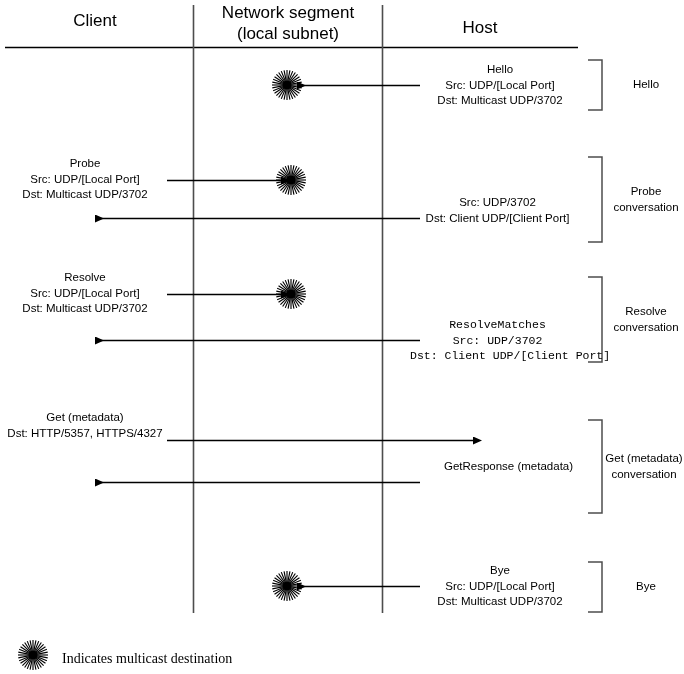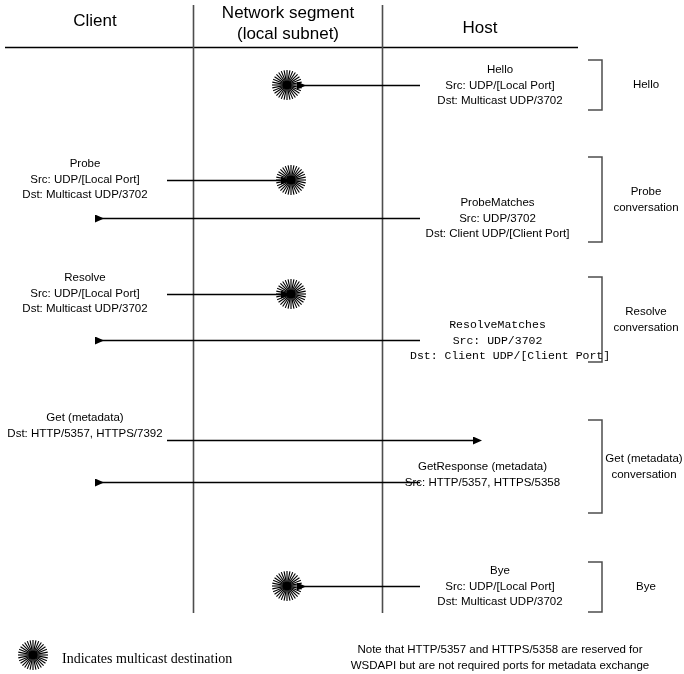--- a/index.html
+++ b/index.html
@@ -148,45 +148,43 @@
     <div>Dst: Multicast UDP/3702</div>
   </div>
 
   <div class="lbl msg" style="left:5px; top:156px; width:160px;">
     <div>Probe</div>
     <div>Src: UDP/[Local Port]</div>
     <div>Dst: Multicast UDP/3702</div>
   </div>
 
   <div class="lbl msg" style="left:410px; top:195px; width:175px;">
-    <div>ProbeMatches</div>
     <div>Src: UDP/3702</div>
     <div>Dst: Client UDP/[Client Port]</div>
   </div>
 
   <div class="lbl msg" style="left:5px; top:270px; width:160px;">
     <div>Resolve</div>
     <div>Src: UDP/[Local Port]</div>
     <div>Dst: Multicast UDP/3702</div>
   </div>
 
   <div class="lbl msg" style="left:410px; top:317px; width:175px;font-family:Liberation Mono, monospace;">
     <div>ResolveMatches</div>
     <div>Src: UDP/3702</div>
     <div>Dst: Client UDP/[Client Port]</div>
   </div>
 
   <div class="lbl msg" style="left:0px; top:410px; width:170px;">
     <div>Get (metadata)</div>
-    <div>Dst: HTTP/5357, HTTPS/7392</div>
-  </div>
-
-  <div class="lbl msg" style="left:390px; top:459px; width:185px;">
+    <div>Dst: HTTP/5357, HTTPS/4327</div>
+  </div>
+
+  <div class="lbl msg" style="left:416px; top:459px; width:185px;">
     <div>GetResponse (metadata)</div>
-    <div>Src: HTTP/5357, HTTPS/5358</div>
   </div>
 
   <div class="lbl msg" style="left:420px; top:563px; width:160px;">
     <div>Bye</div>
     <div>Src: UDP/[Local Port]</div>
     <div>Dst: Multicast UDP/3702</div>
   </div>
 
   <div class="lbl bracket-lbl" style="left:612px; top:77px; width:68px;">Hello</div>
 
@@ -202,18 +200,14 @@
 
   <div class="lbl bracket-lbl" style="left:604px; top:451px; width:80px;">
     <div>Get (metadata)</div>
     <div>conversation</div>
   </div>
 
   <div class="lbl bracket-lbl" style="left:612px; top:579px; width:68px;">Bye</div>
 
   <div class="lbl legend-text" style="left:62px; top:651px; width:220px; text-align:left;">Indicates multicast destination</div>
 
-  <div class="lbl note-text" style="left:330px; top:641px; width:340px;">
-    <div>Note that HTTP/5357 and HTTPS/5358 are reserved for</div>
-    <div>WSDAPI but are not required ports for metadata exchange</div>
-  </div>
 
 </div>
 
 </body></html>

